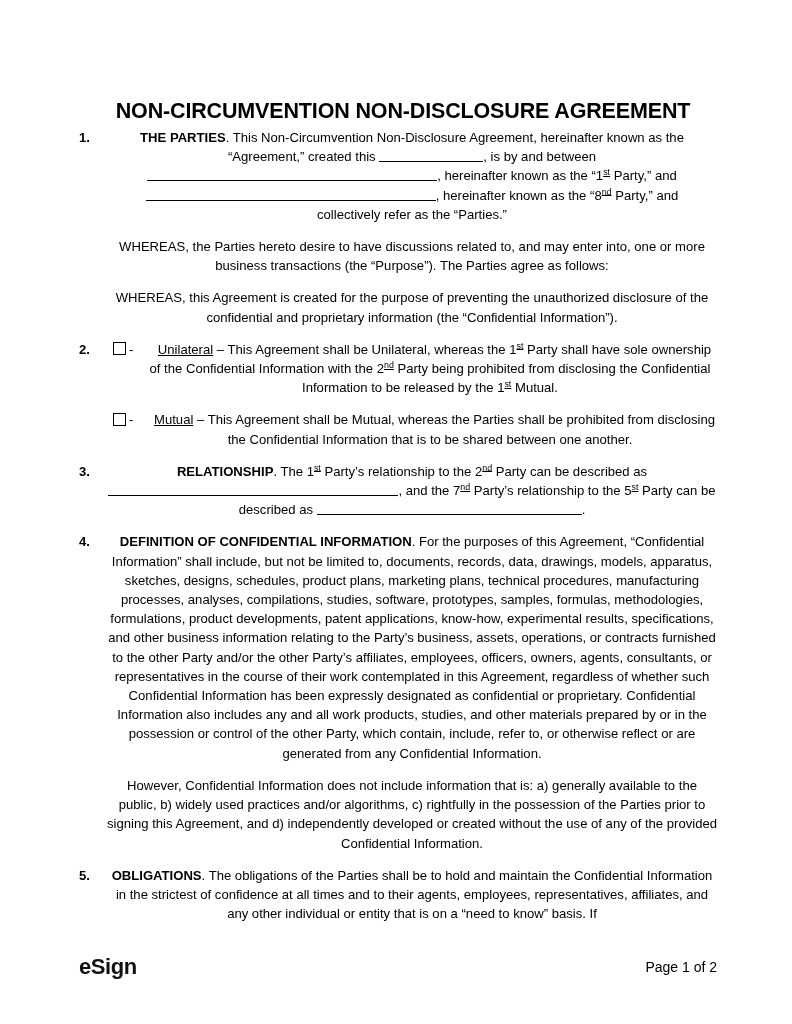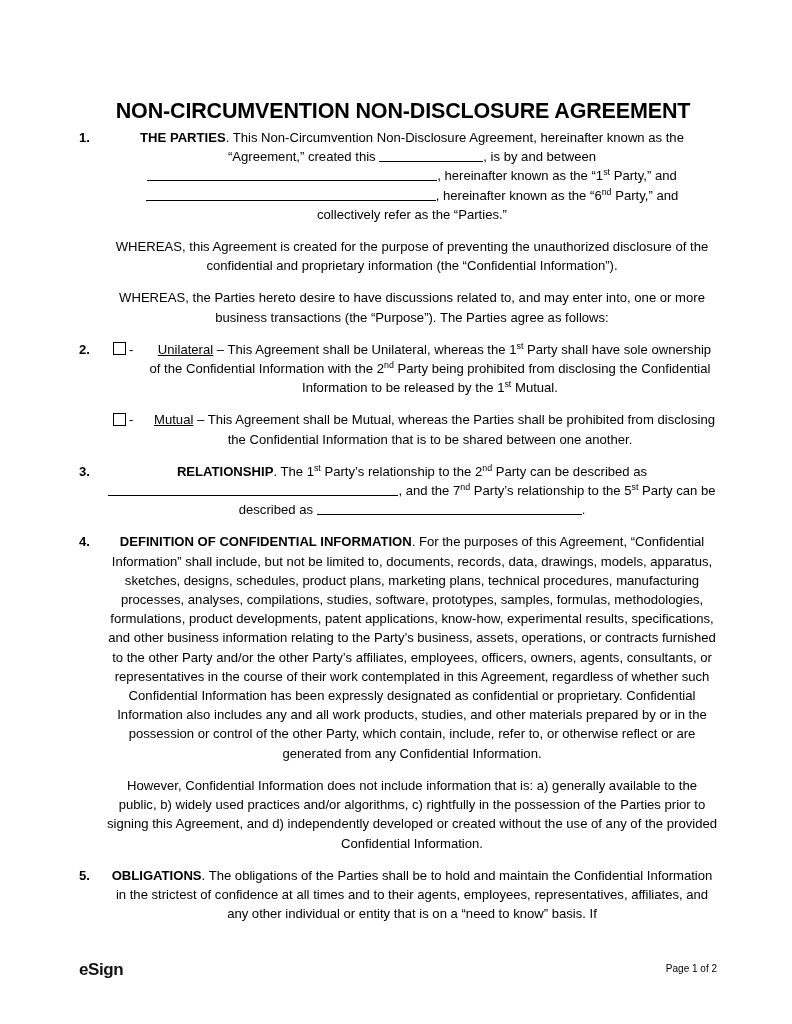--- a/index.html
+++ b/index.html
@@ -64,20 +64,21 @@
   .clause + .clause {
     margin-top: 13px;
   }
   .heading-run {
     font-weight: bold;
   }
   sup {
     font-size: 0.68em;
     vertical-align: super;
     line-height: 0;
+    text-decoration: underline;
   }
   .fill {
     display: inline-block;
     border-bottom: 1.3px solid #000;
     vertical-align: baseline;
     height: 13px;
     margin-bottom: -1px;
   }
   .fill-sm  { width: 104px; }
   .fill-lg  { width: 290px; }
@@ -112,52 +113,52 @@
     position: absolute;
     left: 79px;
     right: 75px;
     bottom: 46px;
     height: 30px;
   }
   .brand {
     position: absolute;
     left: 0;
     bottom: 0;
-    font-size: 17px;
+    font-size: 22px;
     font-weight: bold;
     letter-spacing: -0.4px;
     line-height: 1;
     color: #111111;
   }
   .page-num {
     position: absolute;
     right: 0;
     bottom: 4px;
-    font-size: 10px;
+    font-size: 14px;
     line-height: 1;
   }
 </style>
 </head>
 <body>
 
 <div class="page">
 
   <h1 class="doc-title">NON-CIRCUMVENTION NON-DISCLOSURE AGREEMENT</h1>
 
   <div class="body-area">
 
     <div class="clause">
       <span class="clause-num">1.</span>
       <p class="para"><span class="heading-run">THE PARTIES</span><span>. This Non-Circumvention Non-Disclosure Agreement, hereinafter known as the “Agreement,” created this </span><span class="fill fill-sm"></span><span>, is by and between</span><br>
       <span class="fill fill-lg"></span><span>, hereinafter known as the “1</span><sup>st</sup><span> Party,” and</span><br>
-      <span class="fill fill-lg"></span><span>, hereinafter known as the “6</span><sup>nd</sup><span> Party,” and</span><br>
+      <span class="fill fill-lg"></span><span>, hereinafter known as the “8</span><sup>nd</sup><span> Party,” and</span><br>
       <span>collectively refer as the “Parties.”</span></p>
 
+      <p class="para">WHEREAS, the Parties hereto desire to have discussions related to, and may enter into, one or more business transactions (the “Purpose”). The Parties agree as follows:</p>
       <p class="para">WHEREAS, this Agreement is created for the purpose of preventing the unauthorized disclosure of the confidential and proprietary information (the “Confidential Information”).</p>
-      <p class="para">WHEREAS, the Parties hereto desire to have discussions related to, and may enter into, one or more business transactions (the “Purpose”). The Parties agree as follows:</p>
     </div>
 
     <div class="clause">
       <span class="clause-num">2.</span>
 
       <div class="option">
         <span class="cb"></span>
         <span class="cb-dash">-</span>
         <p class="para"><span class="u">Unilateral</span><span> – This Agreement shall be Unilateral, whereas the 1</span><sup>st</sup><span> Party shall have sole ownership of the Confidential Information with the 2</span><sup>nd</sup><span> Party being prohibited from disclosing the Confidential Information to be released by the 1</span><sup>st</sup><span> Mutual.</span></p>
       </div>

